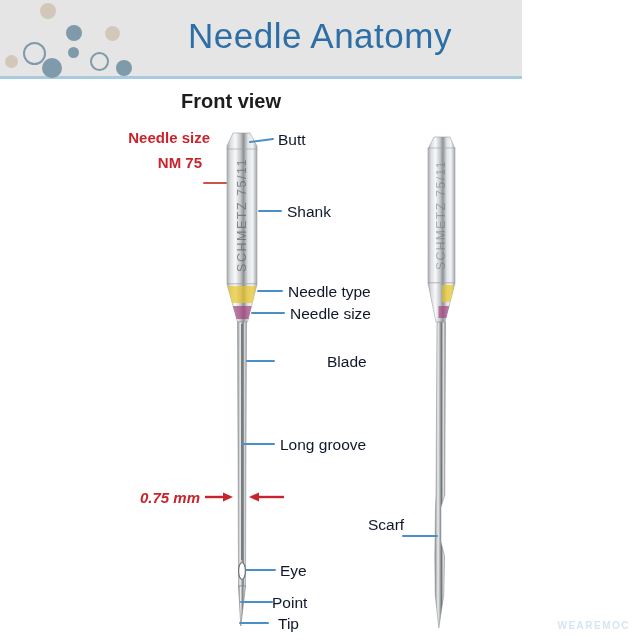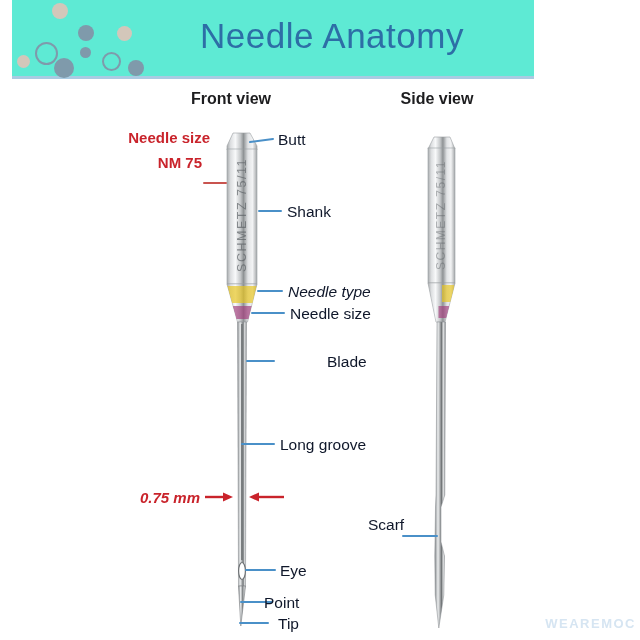--- a/index.html
+++ b/index.html
@@ -1,60 +1,60 @@
 <!DOCTYPE html>
 <html><head>
 <meta charset="utf-8">
 <style>
   html,body{margin:0;padding:0;background:#ffffff;}
   #page{position:relative;width:640px;height:640px;background:#ffffff;overflow:hidden;
         font-family:"Liberation Sans", sans-serif;}
 
   
-  #header{position:absolute;left:12px;top:0;width:522px;height:76px;
-          background:#5eead4;border-bottom:3px solid #a9cbe2;}
+  #header{position:absolute;left:0;top:0;width:522px;height:76px;
+          background:#e5e5e5;border-bottom:3px solid #a9cbe2;}
   #title{position:absolute;left:0;top:16px;width:640px;text-align:center;
          font-size:35px;font-weight:500;letter-spacing:.5px;color:#2d6ea6;}
   .circle{position:absolute;border-radius:50%;}
   .c-fill-gray{background:#7f9aab;}
   .c-fill-tan{background:#d3c7ba;}
   .c-ring{background:transparent;border:2.5px solid #7f9aab;}
 
   #logo{position:absolute;right:12px;top:22px;height:40px;display:flex;align-items:center;}
   #brand-text{font-size:19px;font-weight:bold;letter-spacing:.8px;color:#1779be;margin-left:4px;}
 
   
-  .view-title{position:absolute;width:120px;text-align:center;font-size:16px;
+  .view-title{position:absolute;width:120px;text-align:center;font-size:20px;
               font-weight:bold;color:#1d1d1f;}
   #front-view-title{left:171px;top:90px;}
   #side-view-title{left:377px;top:90px;}
 
   
   .lbl{position:absolute;font-size:15.5px;color:#0f172a;white-space:nowrap;}
   .red{position:absolute;font-size:15px;font-weight:bold;color:#c9232b;
        text-align:right;white-space:nowrap;}
 
   #lbl-butt{left:278px;top:131px;}
   #lbl-shank{left:287px;top:203px;text-align:right;}
-  #lbl-needle-type{left:288px;top:283px;font-style:italic;}
+  #lbl-needle-type{left:288px;top:283px;}
   #lbl-needle-size{left:290px;top:305px;}
   #lbl-blade{left:280px;top:353px;margin-left:47px;}
   #lbl-long-groove{left:280px;top:436px;}
   #lbl-eye{left:280px;top:562px;text-align:right;}
-  #lbl-point{left:264px;top:594px;}
+  #lbl-point{left:272px;top:594px;}
   #lbl-tip{left:278px;top:615px;}
   #lbl-scarf{left:368px;top:516px;}
 
   #red-needle-size{left:100px;width:110px;top:129px;}
   #red-nm{left:100px;width:102px;top:154px;text-align:right;}
   #red-size{left:100px;width:103px;top:171px;}
   #red-diameter{left:118px;width:82px;top:489px;font-style:italic;}
 
   
-  #watermark{position:absolute;right:4px;bottom:9px;font-size:13px;font-weight:bold;
+  #watermark{position:absolute;right:10px;bottom:9px;font-size:10px;font-weight:bold;
              letter-spacing:1.5px;color:#d6e5f2;}
 
   svg{display:block;}
   #diagram-svg{position:absolute;left:0;top:0;}
 </style>
 </head>
 <body>
 
 <div id="page">
 
@@ -148,21 +148,20 @@
     <g>
       <line x1="204" y1="183" x2="226" y2="183" stroke="#c9544f" stroke-width="2" stroke-linecap="round"></line>
       <line x1="205" y1="497" x2="224" y2="497" stroke="#c9232b" stroke-width="2.4"></line>
       <polygon points="233,497 223,492.5 223,501.5" fill="#c9232b"></polygon>
       <line x1="257" y1="497" x2="284" y2="497" stroke="#c9232b" stroke-width="2.4"></line>
       <polygon points="249,497 259,492.5 259,501.5" fill="#c9232b"></polygon>
     </g>
   </svg>
 
   <div class="view-title" id="front-view-title">Front view</div>
-  <div class="view-title" id="side-view-title">Side view</div>
 
   <div class="lbl" id="lbl-butt">Butt</div>
   <div class="lbl" id="lbl-shank">Shank</div>
   <div class="lbl" id="lbl-needle-type">Needle type</div>
   <div class="lbl" id="lbl-needle-size">Needle size</div>
   <div class="lbl" id="lbl-blade">Blade</div>
   <div class="lbl" id="lbl-long-groove">Long groove</div>
   <div class="lbl" id="lbl-eye">Eye</div>
   <div class="lbl" id="lbl-point">Point</div>
   <div class="lbl" id="lbl-tip">Tip</div>

